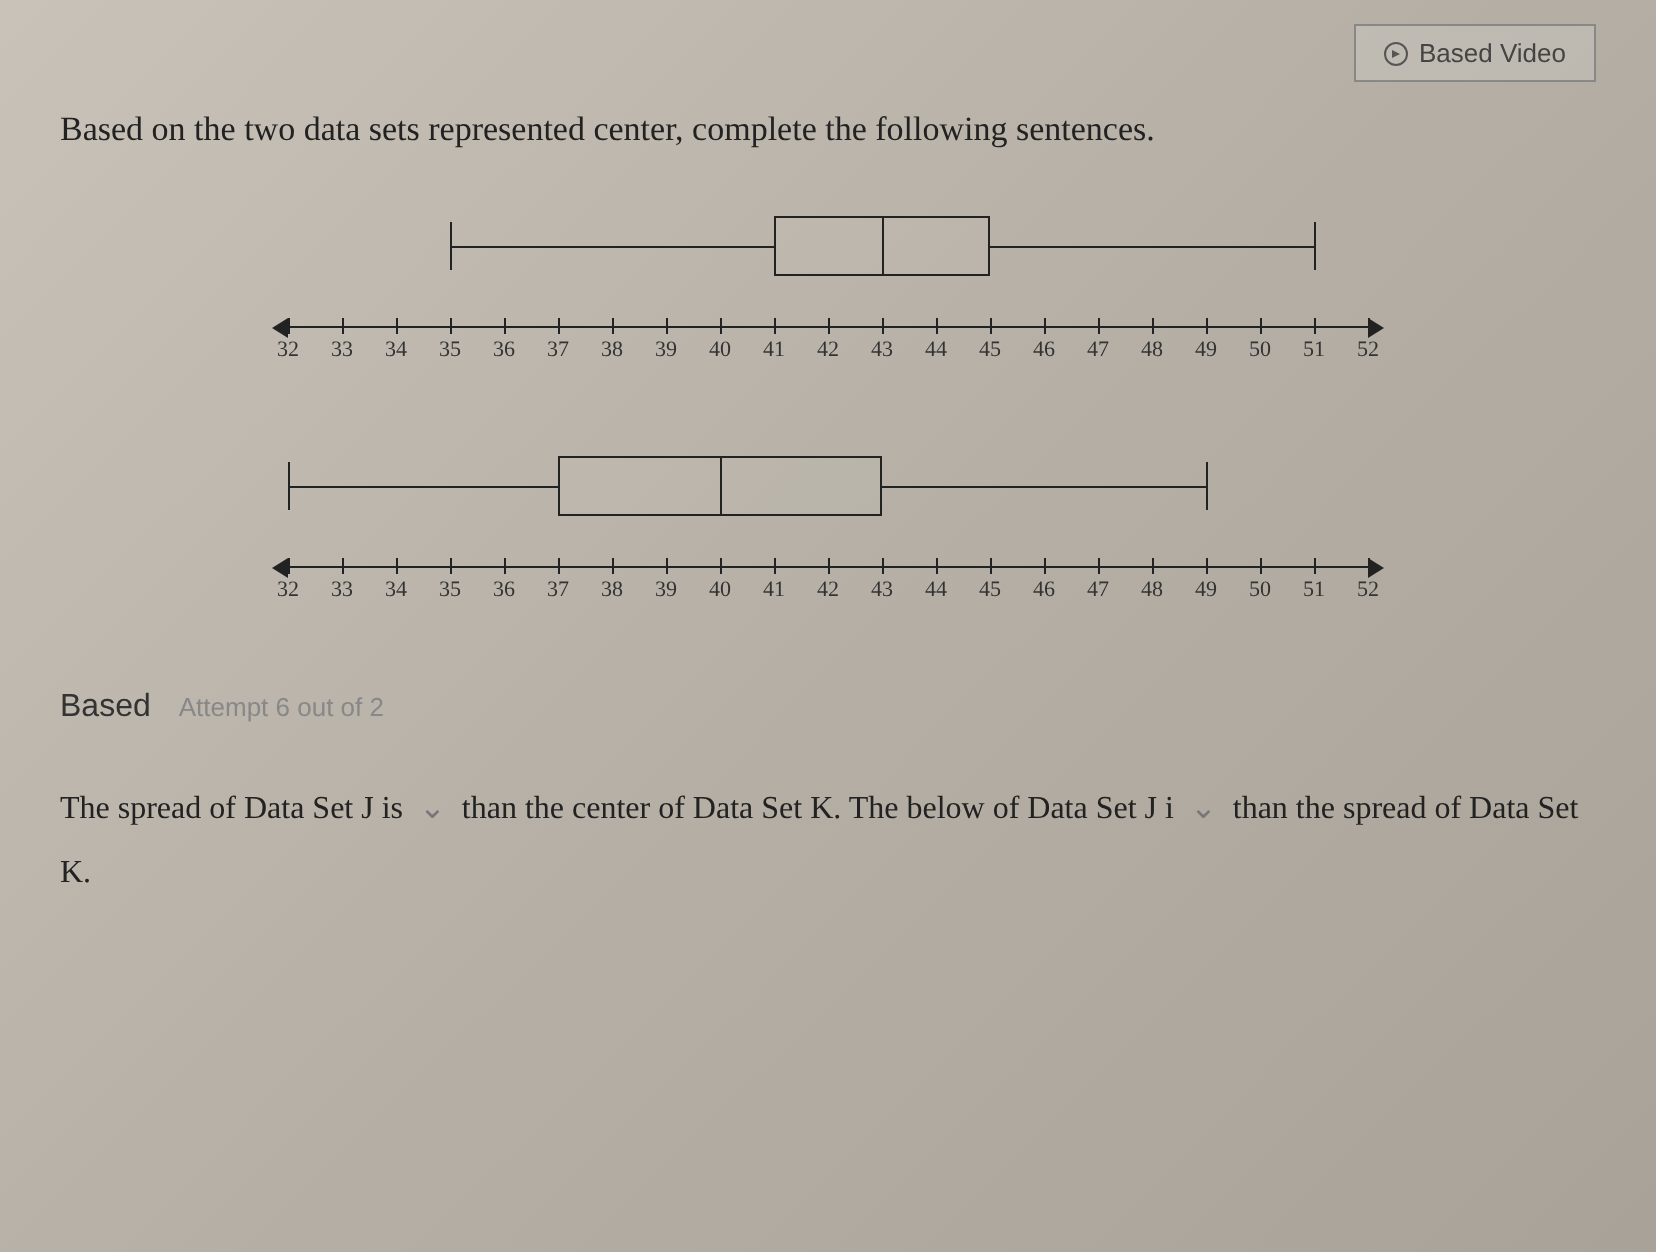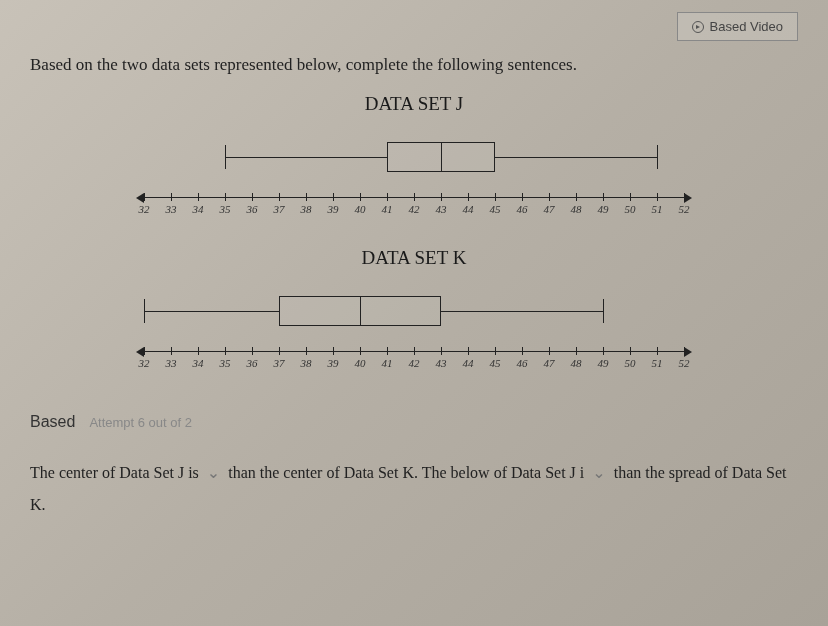--- a/index.html
+++ b/index.html
@@ -55,21 +55,20 @@
     }
     .dataset-title {
       font-size: 19px;
       margin-bottom: 12px;
       color: #1a1a1a;
     }
     .boxplot-wrap {
       width: 540px;
       margin: 0 auto;
       position: relative;
-      font-style: italic;
     }
     .boxplot {
       height: 60px;
       position: relative;
       width: 100%;
     }
     .whisker-line {
       position: absolute;
       top: 30px;
       height: 1px;
@@ -169,24 +168,23 @@
     }
   </style>
 </head>
 <body>
 
 <button class="watch-video">
   <span class="play-icon"></span>
   <span>Based Video</span>
 </button>
 
-<p class="prompt">Based on the two data sets represented below, complete the following sentences.</p>
+<p class="prompt">Based on the two data sets represented center, complete the following sentences.</p>
 
 <div class="dataset">
-  <div class="dataset-title">DATA SET J</div>
   <div class="boxplot-wrap">
     <div class="boxplot" id="boxplot-j">
         <div class="whisker-line" style="left: 15%; width: 30%;"></div>
         <div class="whisker-line" style="left: 65%; width: 30%;"></div>
         <div class="cap" style="left: 15%;"></div>
         <div class="cap" style="left: 95%;"></div>
         <div class="box" style="left: 45%; width: 20%;"></div>
         <div class="median" style="left: 55%;"></div>
       </div>
     <div class="axis" id="axis-j">
@@ -233,21 +231,20 @@
         <div class="tick-label" style="left: 90%;">50</div>
         <div class="tick" style="left: 95%;"></div>
         <div class="tick-label" style="left: 95%;">51</div>
         <div class="tick" style="left: 100%;"></div>
         <div class="tick-label" style="left: 100%;">52</div>
       </div>
   </div>
 </div>
 
 <div class="dataset">
-  <div class="dataset-title">DATA SET K</div>
   <div class="boxplot-wrap">
     <div class="boxplot" id="boxplot-k">
         <div class="whisker-line" style="left: 0%; width: 25%;"></div>
         <div class="whisker-line" style="left: 55%; width: 30%;"></div>
         <div class="cap" style="left: 0%;"></div>
         <div class="cap" style="left: 85%;"></div>
         <div class="box" style="left: 25%; width: 30%;"></div>
         <div class="median" style="left: 40%;"></div>
       </div>
     <div class="axis" id="axis-k">
@@ -299,18 +296,18 @@
       </div>
   </div>
 </div>
 
 <div class="answer-section">
   <span class="answer-label">Based</span>
   <span class="attempt-text">Attempt 6 out of 2</span>
 </div>
 
 <p class="sentence">
-  <span>The center of Data Set J is</span>
+  <span>The spread of Data Set J is</span>
   <span class="dropdown">⌄</span>
   <span>than the center of Data Set K. The below of Data Set J i</span>
   <span class="dropdown">⌄</span>
   <span>than the spread of Data Set K.</span>
 </p>
 
 </body></html>

